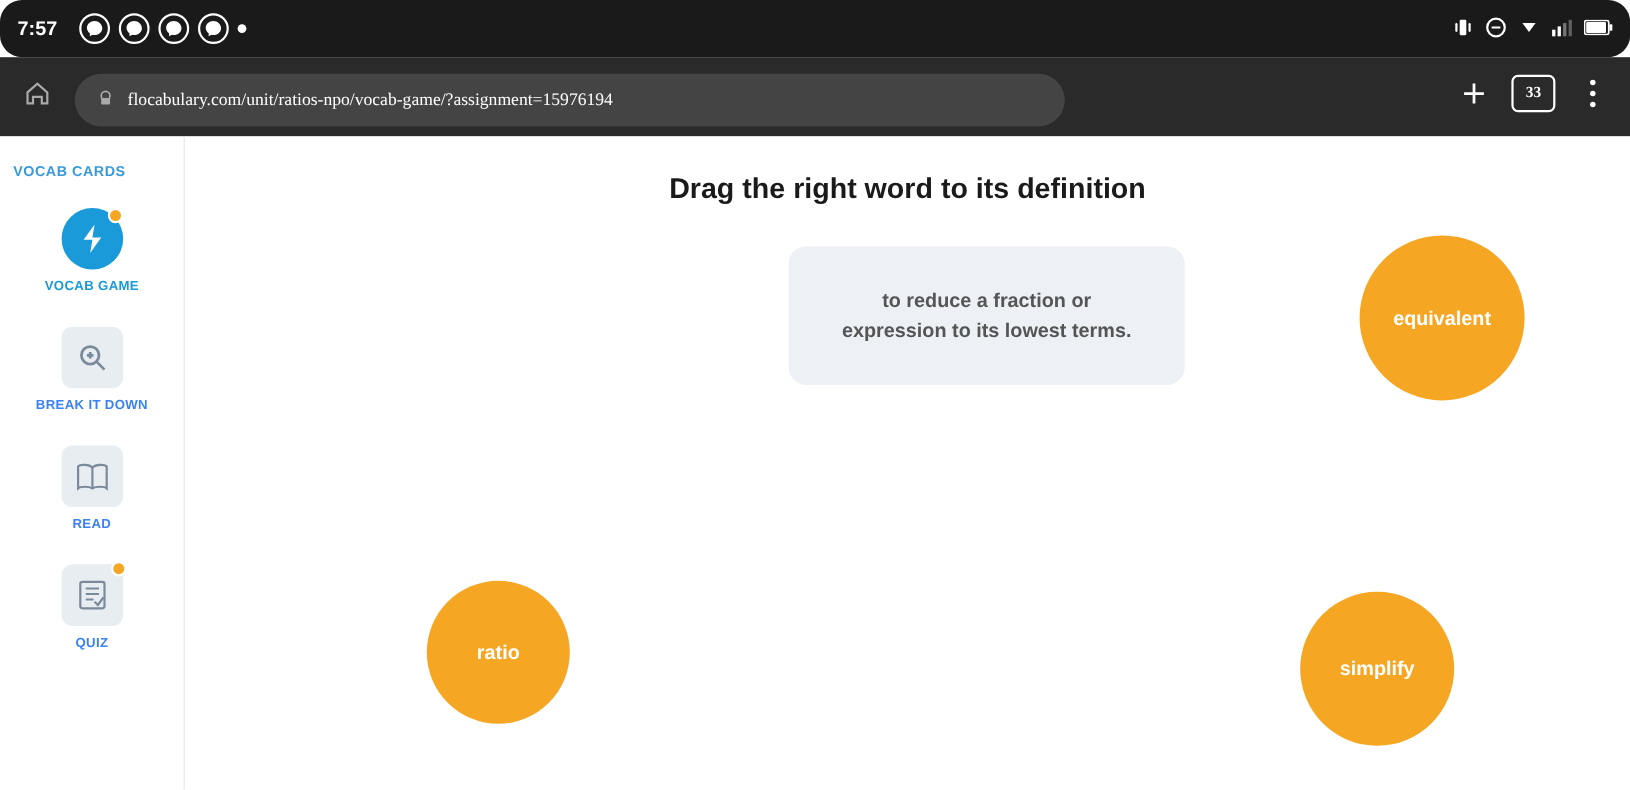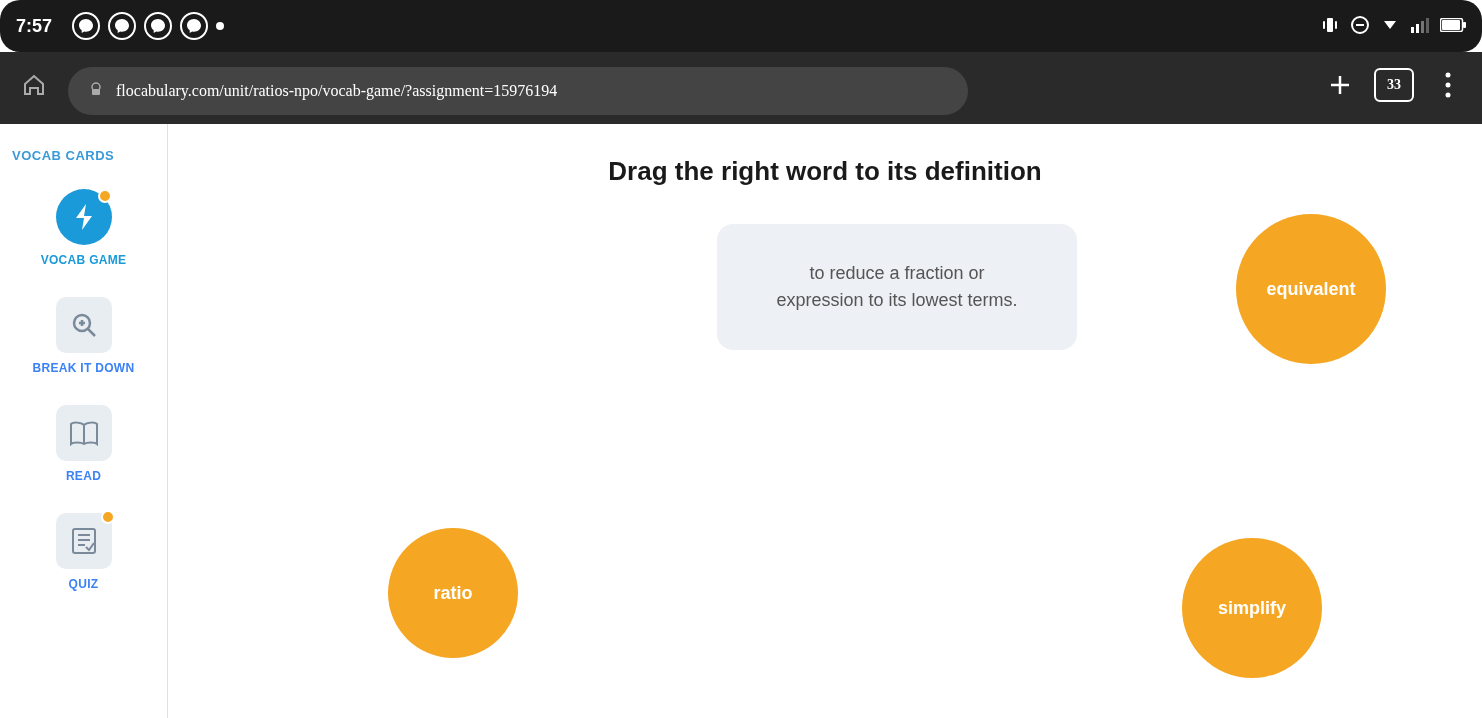--- a/index.html
+++ b/index.html
@@ -278,20 +278,21 @@
       padding: 36px 48px;
       width: 360px;
       text-align: center;
       font-size: 18px;
       color: #555;
       line-height: 1.5;
       position: absolute;
       top: 100px;
       left: 50%;
       transform: translateX(-30%);
+      font-weight: bold;
     }
 
     
     .word-bubble {
       border-radius: 50%;
       background: #f5a623;
       display: flex;
       align-items: center;
       justify-content: center;
       color: #fff;

